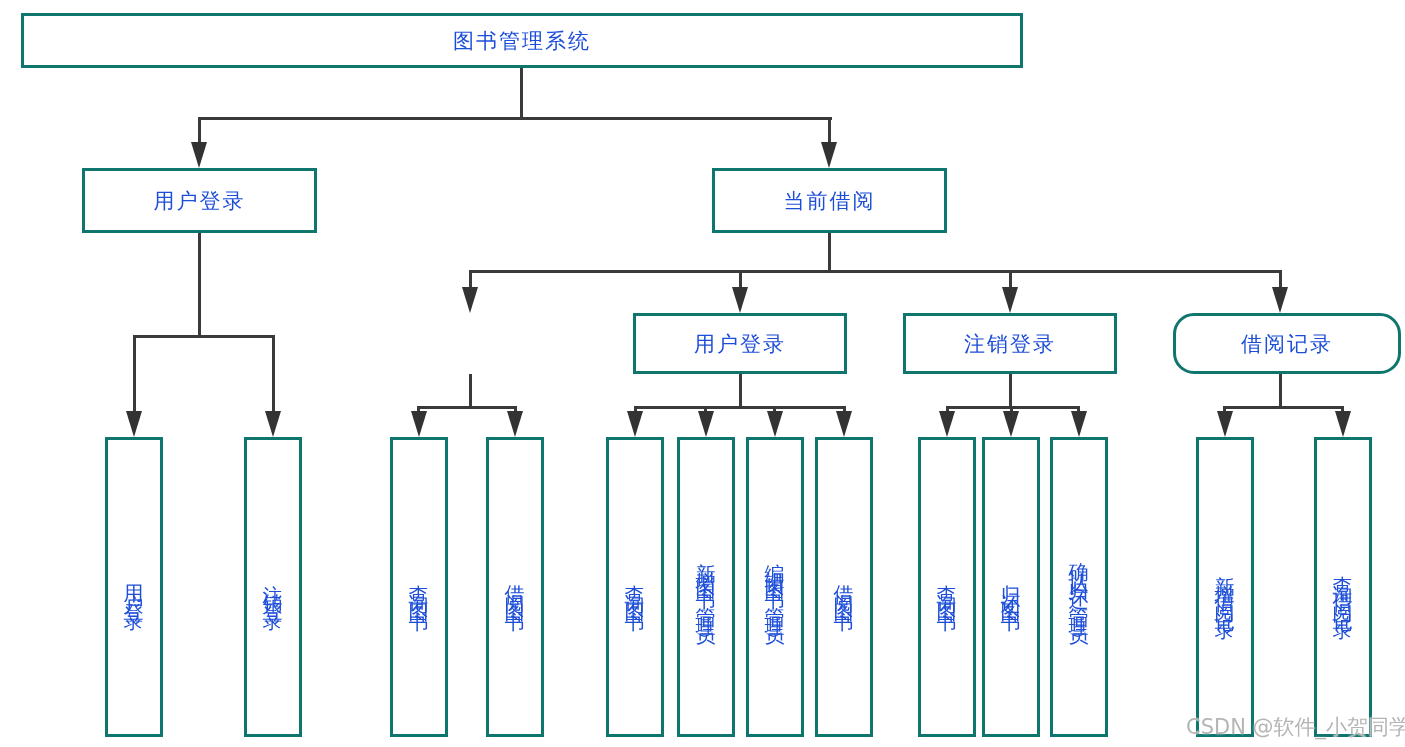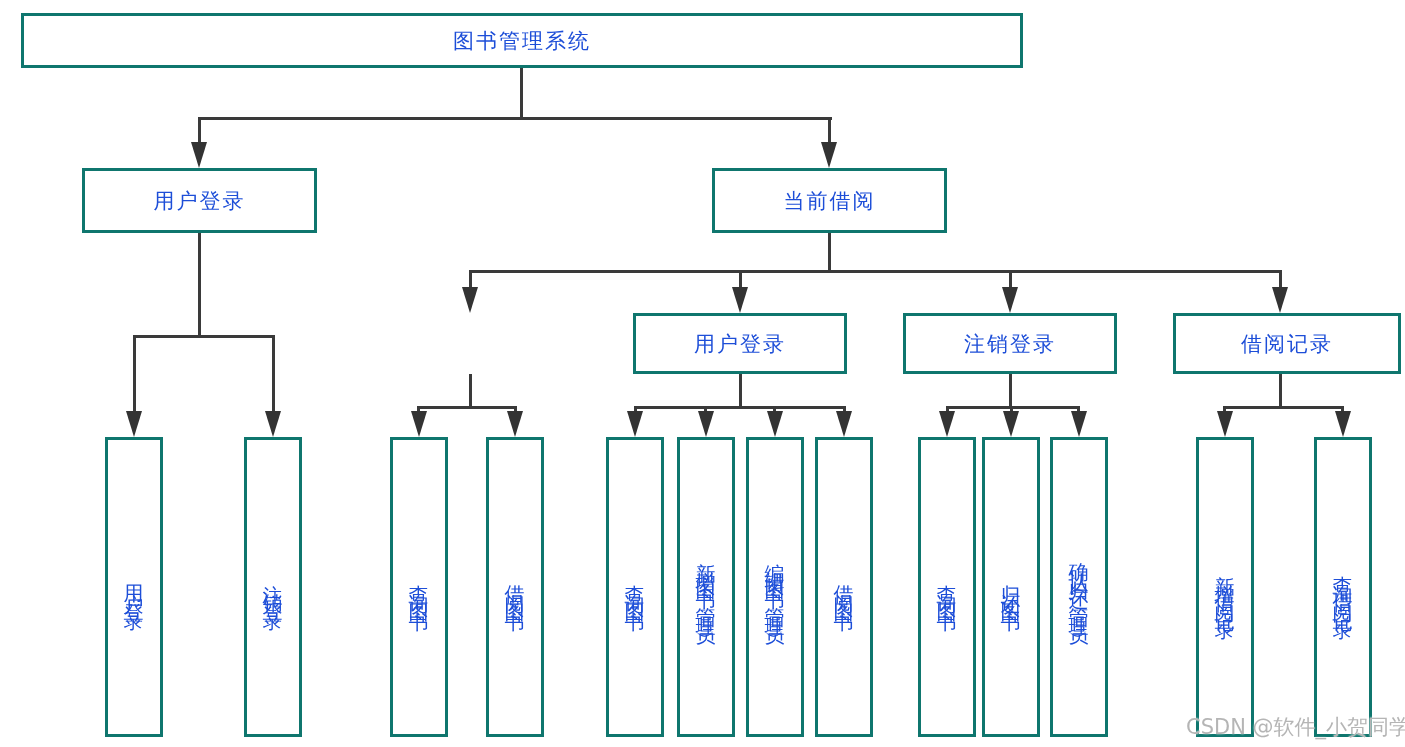--- a/index.html
+++ b/index.html
@@ -96,21 +96,21 @@
   <div class="ln" style="left:739px; top:272px; width:3px; height:16px;"></div>
   <div class="ln" style="left:1009px; top:272px; width:3px; height:16px;"></div>
   <div class="ln" style="left:1279px; top:272px; width:3px; height:16px;"></div>
   <div class="arr" style="left:462px; top:287px;"></div>
   <div class="arr" style="left:732px; top:287px;"></div>
   <div class="arr" style="left:1002px; top:287px;"></div>
   <div class="arr" style="left:1272px; top:287px;"></div>
 
   <div class="box hbox" style="left:633px; top:313px; width:214px; height:61px;">用户登录</div>
   <div class="box hbox" style="left:903px; top:313px; width:214px; height:61px;">注销登录</div>
-  <div class="box hbox" style="left:1173px; top:313px; width:228px; height:61px;">借阅记录</div>
+  <div class="box hbox" style="left:1173px; top:313px; width:228px; height:61px;border-radius:21px;">借阅记录</div>
 
   <div class="ln" style="left:469px; top:374px; width:3px; height:32px;"></div>
   <div class="ln" style="left:417px; top:406px; width:100px; height:3px;"></div>
   <div class="ln" style="left:417px; top:408px; width:3px; height:6px;"></div>
   <div class="ln" style="left:514px; top:408px; width:3px; height:6px;"></div>
   <div class="arr" style="left:411px; top:411px;"></div>
   <div class="arr" style="left:507px; top:411px;"></div>
 
   <div class="ln" style="left:739px; top:374px; width:3px; height:32px;"></div>
   <div class="ln" style="left:634px; top:406px; width:212px; height:3px;"></div>

